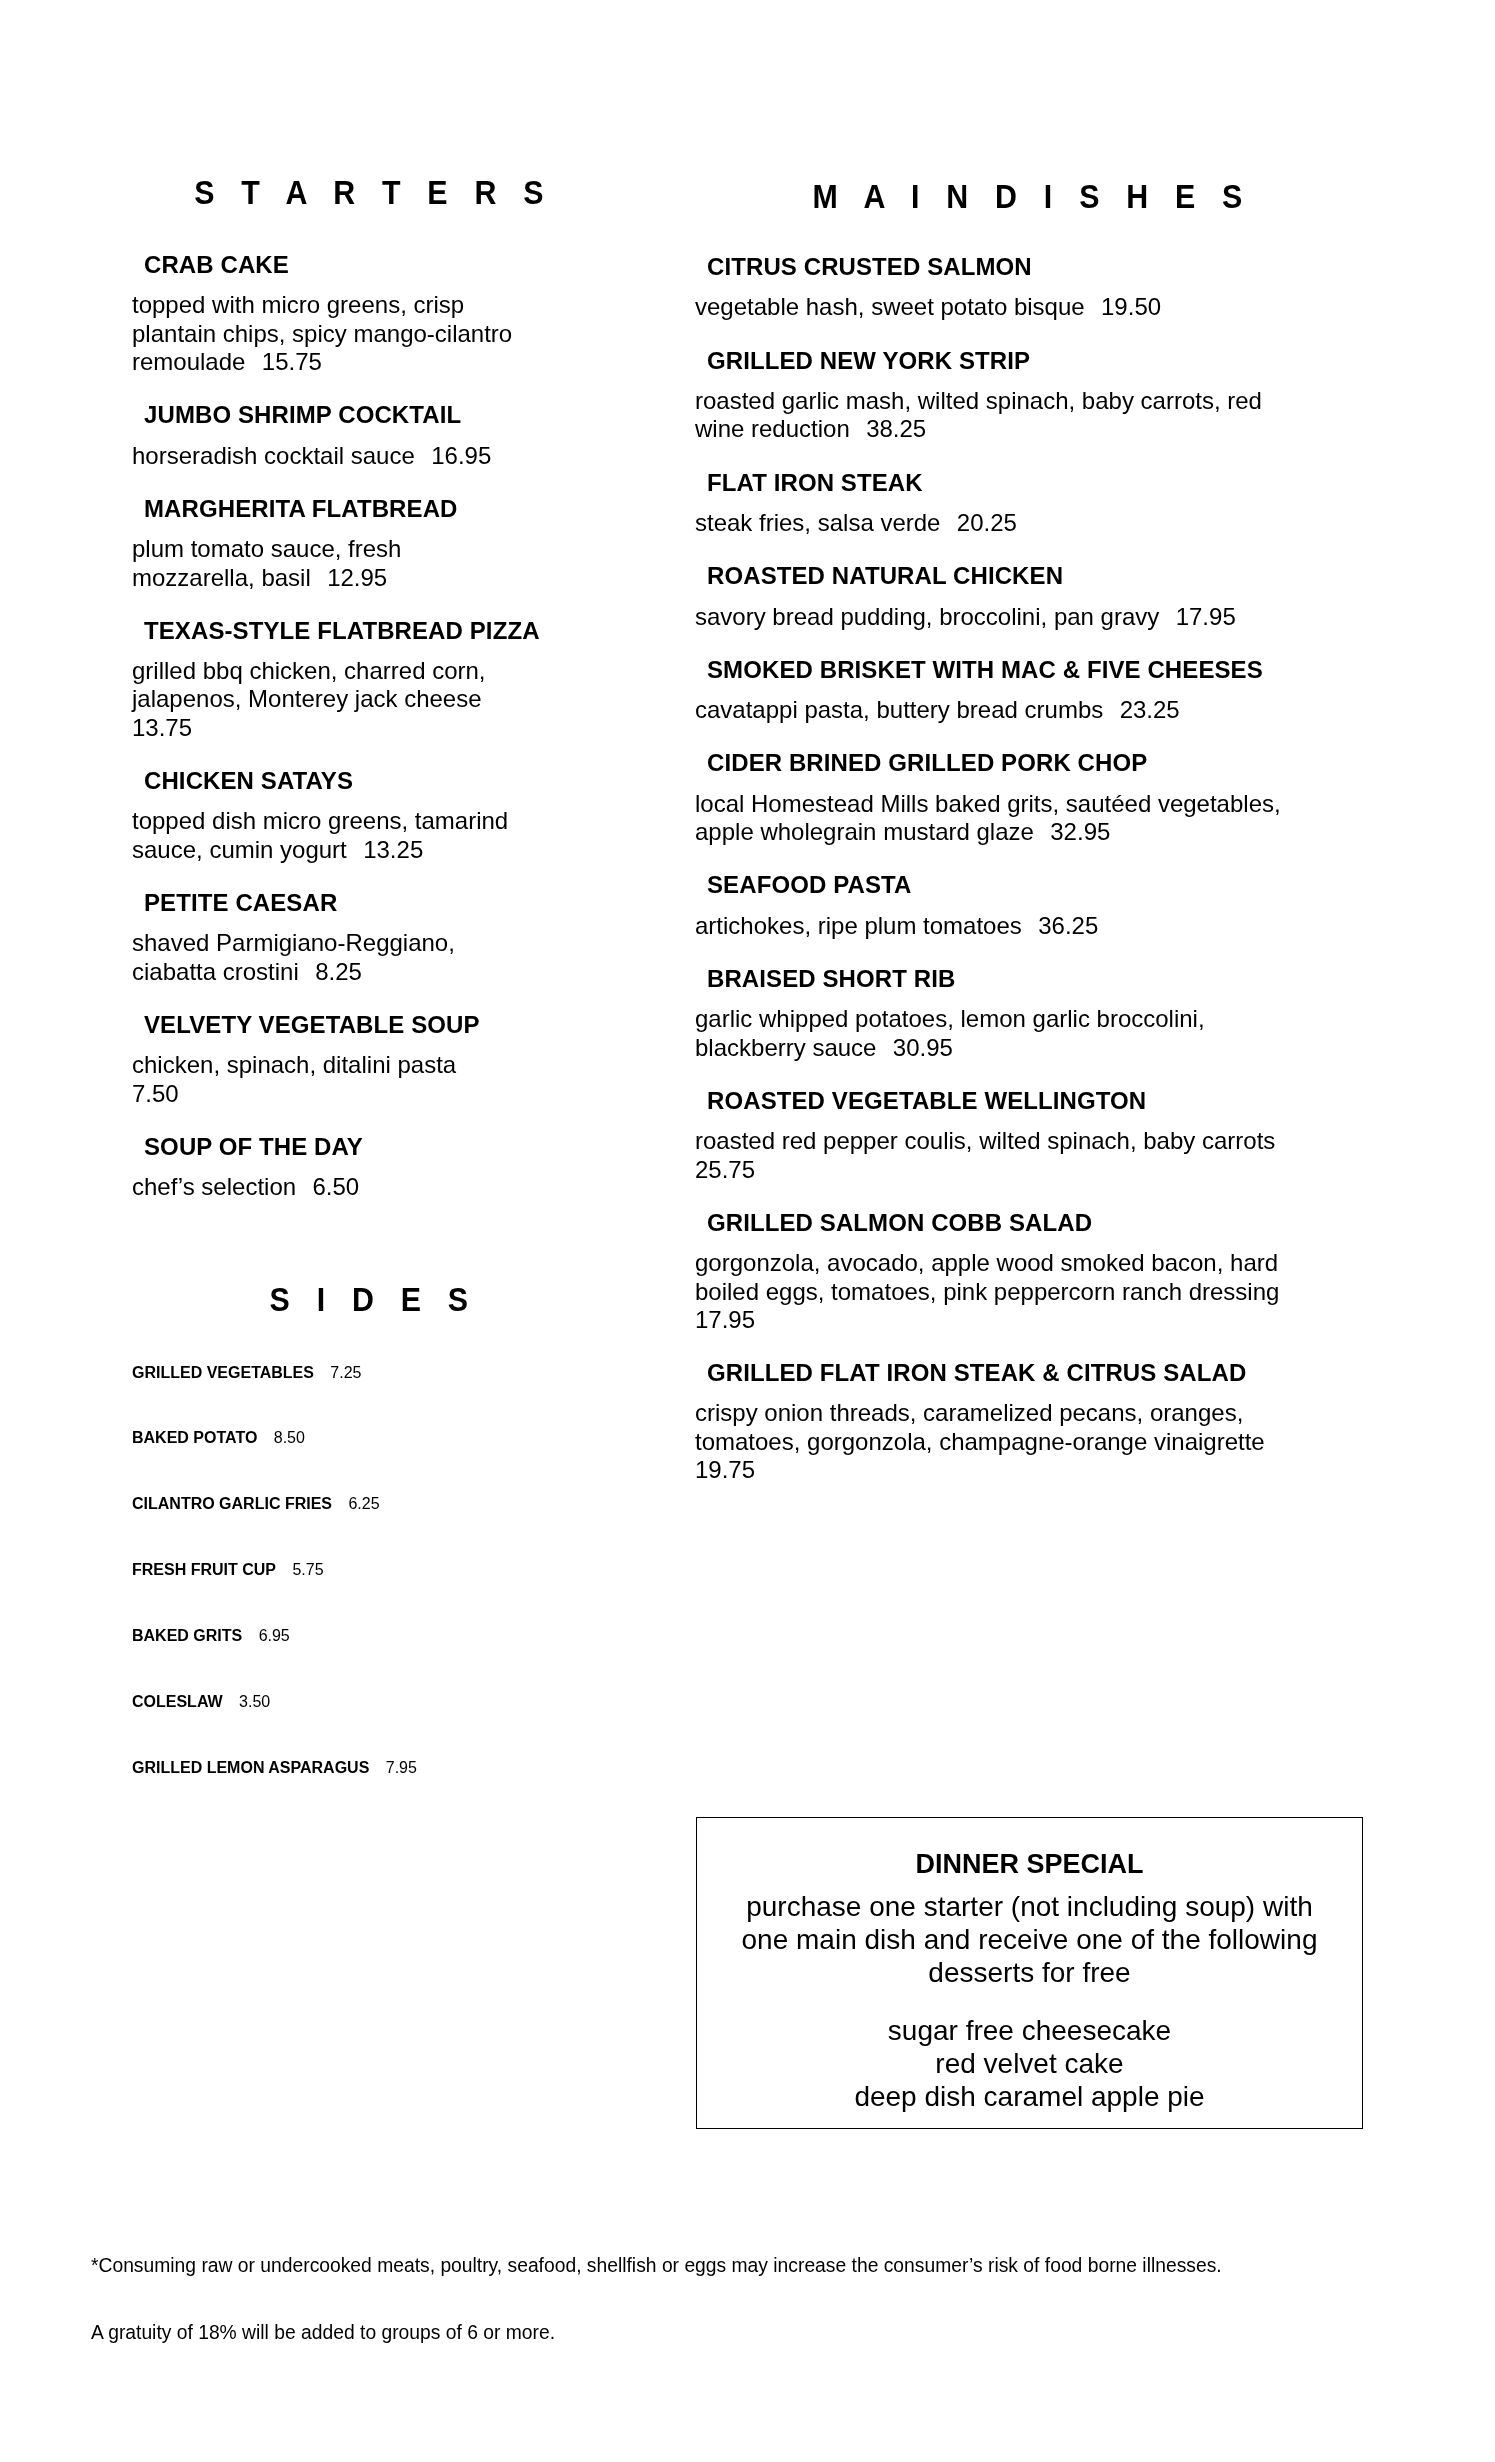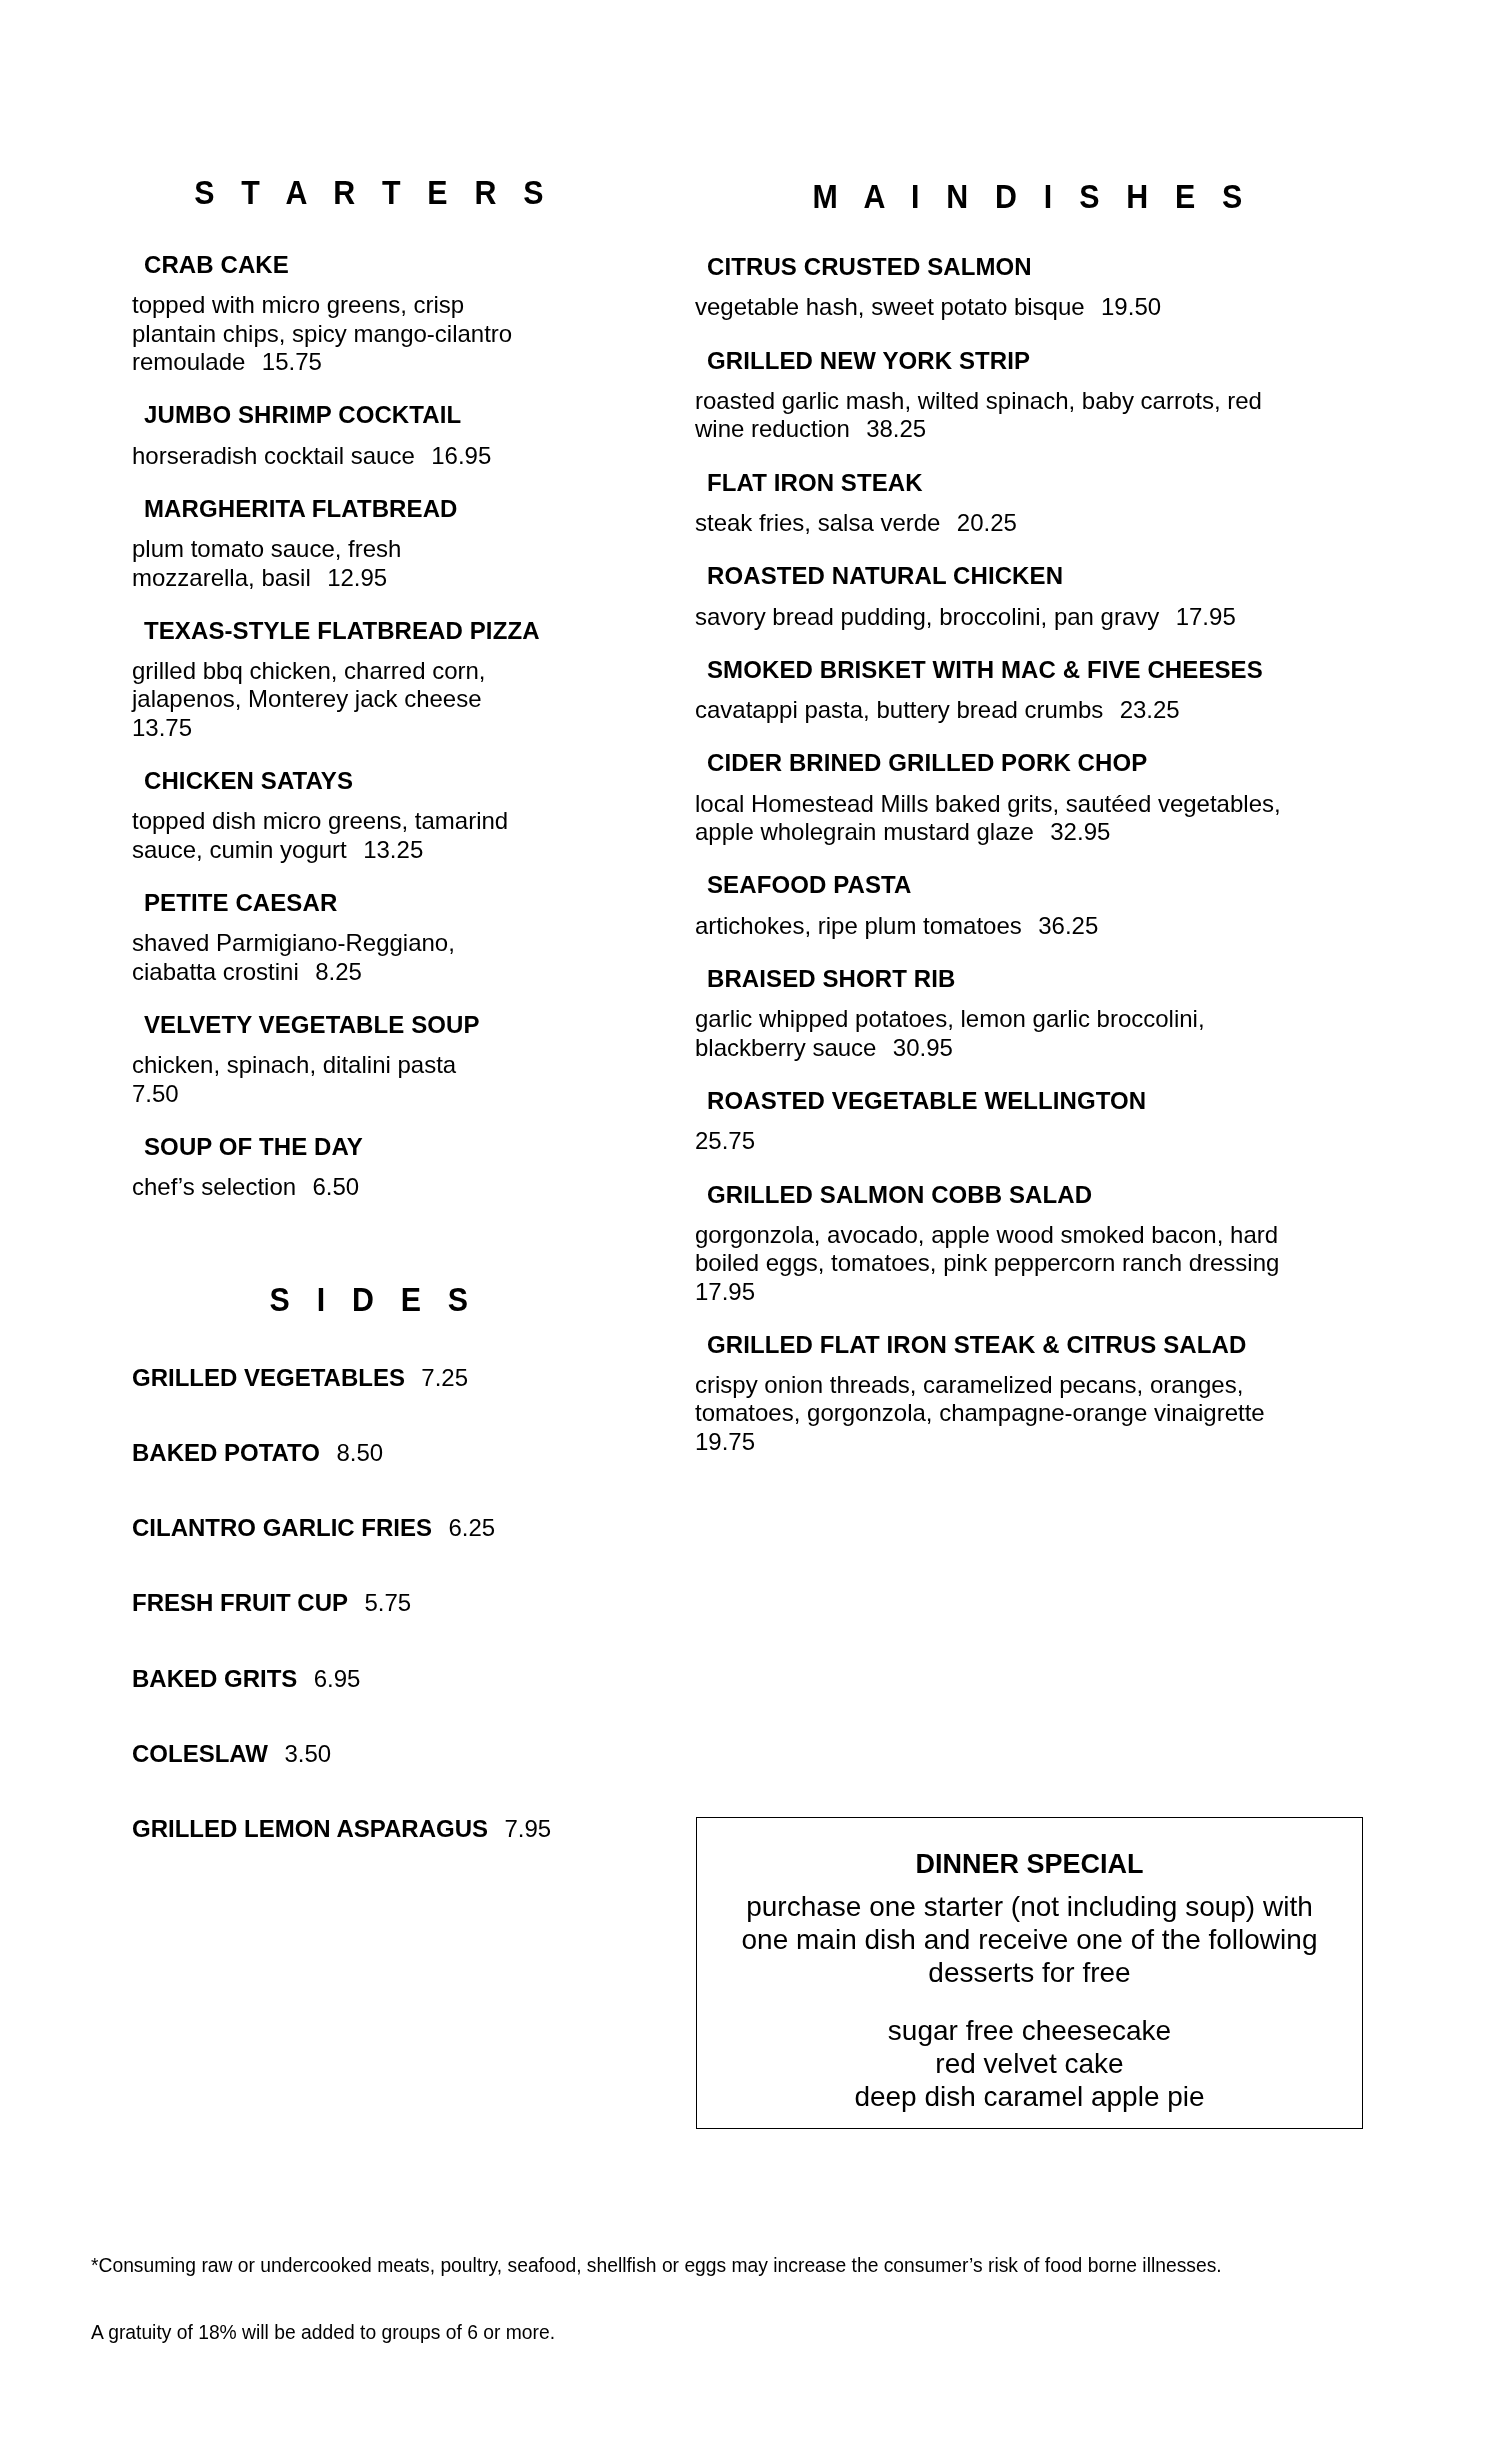--- a/index.html
+++ b/index.html
@@ -78,21 +78,21 @@
     font-weight: normal;
     font-size: 24px;
     line-height: 1.18;
     margin: 0;
   }
   .price-gap { display: inline-block; width: 16.4px; }
 
   
   .side-row {
     font-weight: bold;
-    font-size: 24px;
+    font-size: 16px;
     line-height: 1.18;
     white-space: nowrap;
   }
   .side-row .side-price {
     font-weight: normal;
   }
   .side-row + .side-row { margin-top: 47px; }
 
   
   .special-box {
@@ -234,20 +234,21 @@
             <div class="item-name">SEAFOOD PASTA</div>
             <div class="item-desc">artichokes, ripe plum tomatoes<span class="price-gap"></span><span>36.25</span></div>
           </div>
           <div class="item">
             <div class="item-name">BRAISED SHORT RIB</div>
             <div class="item-desc">garlic whipped potatoes, lemon garlic broccolini,</div>
             <div class="item-desc">blackberry sauce<span class="price-gap"></span><span>30.95</span></div>
           </div>
           <div class="item">
             <div class="item-name">ROASTED VEGETABLE WELLINGTON</div>
+            <div class="item-desc">roasted red pepper coulis, wilted spinach, baby carrots</div>
             <div class="item-desc"><span>25.75</span></div>
           </div>
           <div class="item">
             <div class="item-name">GRILLED SALMON COBB SALAD</div>
             <div class="item-desc">gorgonzola, avocado, apple wood smoked bacon, hard</div>
             <div class="item-desc">boiled eggs, tomatoes, pink peppercorn ranch dressing</div>
             <div class="item-desc"><span>17.95</span></div>
           </div>
           <div class="item">
             <div class="item-name">GRILLED FLAT IRON STEAK &amp; CITRUS SALAD</div>

